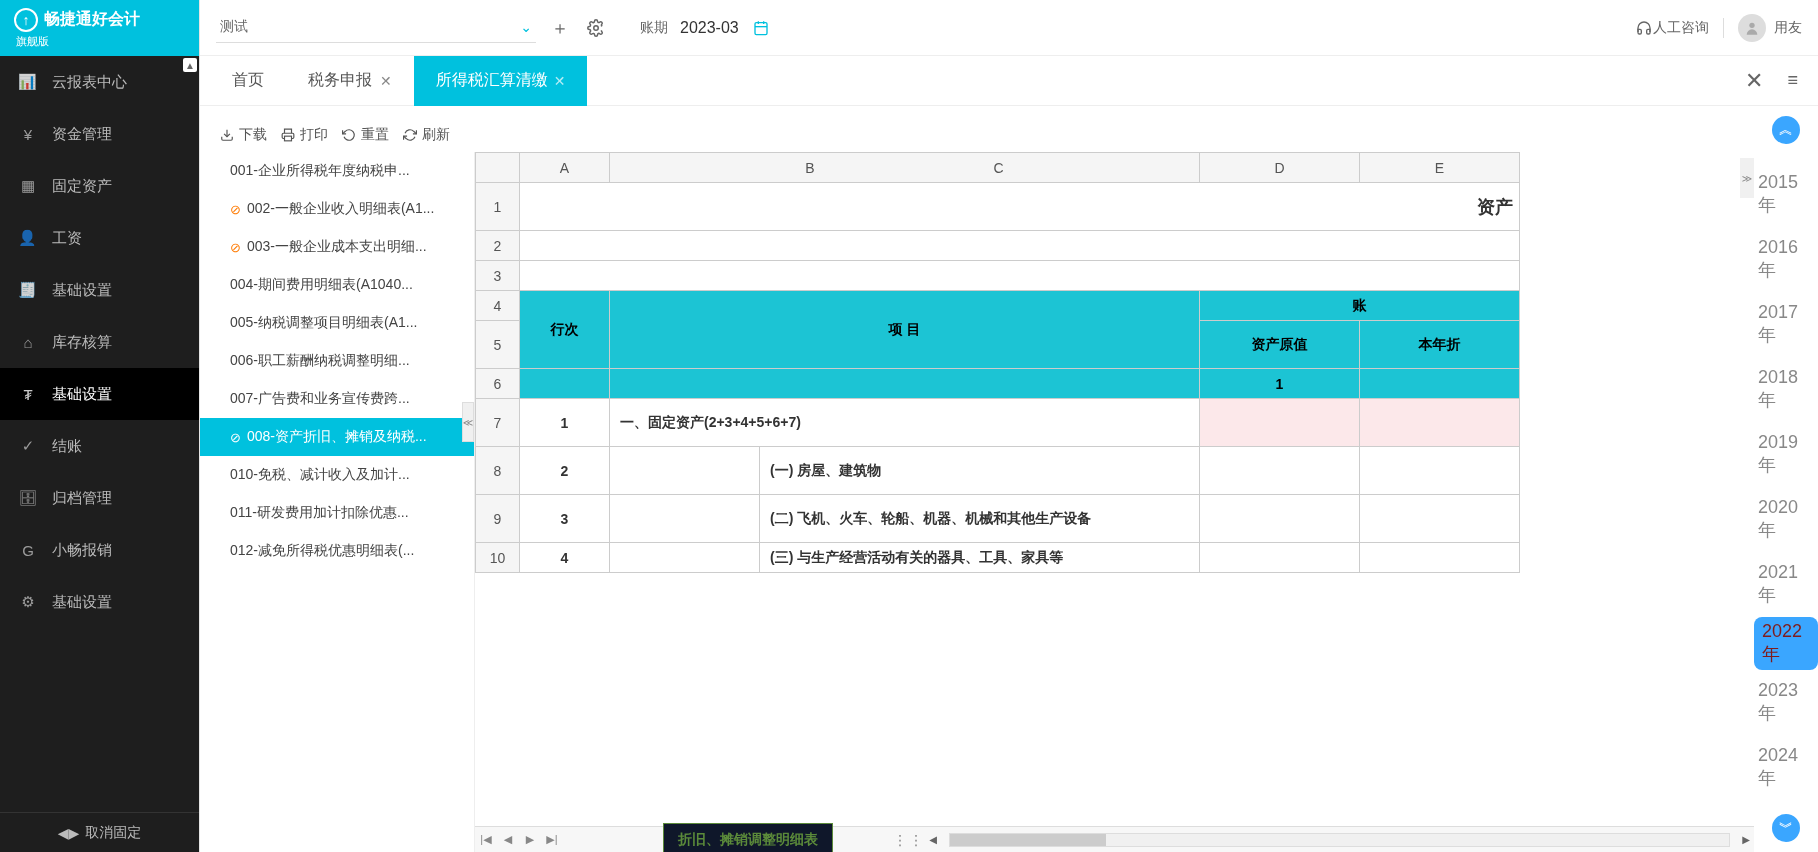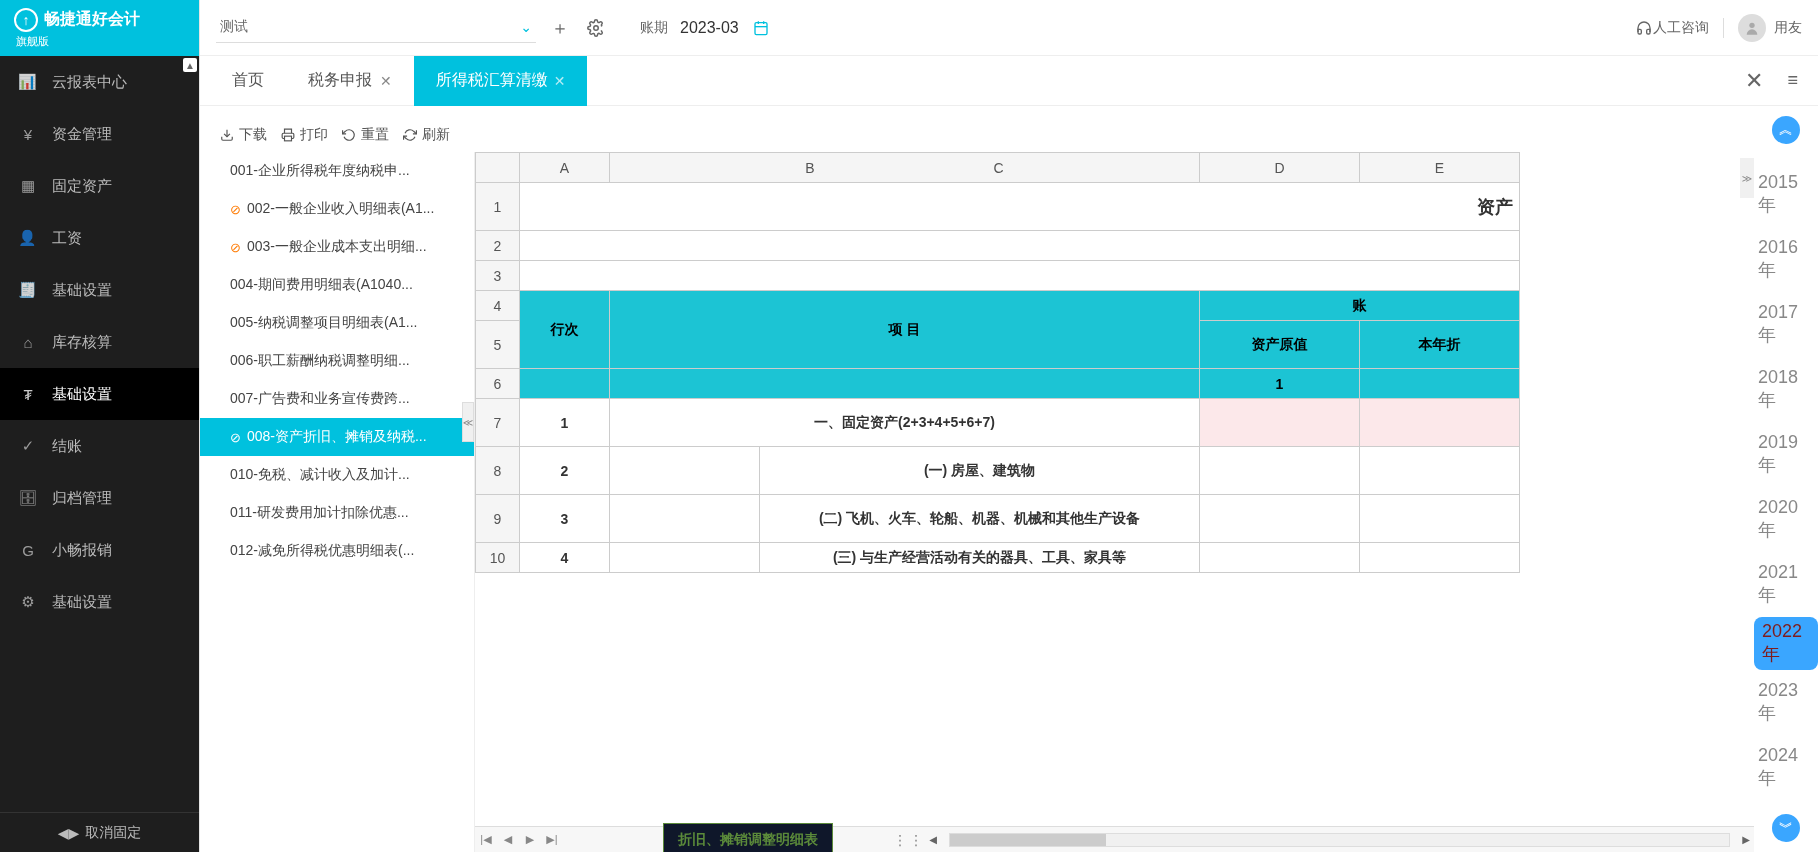--- a/index.html
+++ b/index.html
@@ -69,21 +69,21 @@
     
     .spreadsheet { flex: 1; display: flex; flex-direction: column; overflow: hidden; position: relative;}
     .grid-wrap { flex: 1; overflow: auto; }
     .grid { border-collapse: collapse; table-layout: fixed;}
     .grid th, .grid td { border: 1px solid #ccc; height: 30px; text-align: center; font-size: 14px; }
     .grid .corner { background: #f5f5f5; width: 44px; }
     .grid .colhead { background: #f5f5f5; font-weight: normal; color: #555; }
     .grid .rowhead { background: #f5f5f5; font-weight: normal; color: #555; width: 44px; }
     .grid .teal { background: #1cc4d4; color: #000; font-weight: bold;}
     .grid .pink { background: #fce8ea; }
-    .grid .data { background: #fff; text-align: center; padding: 0 10px; font-weight: bold; }
+    .grid .data { background: #fff; text-align: left; padding: 0 10px; font-weight: bold; }
     .grid .data.center { text-align: center; }
     .grid .tall { height: 48px; }
     .grid .title-cell { text-align: right; font-weight: bold; font-size: 18px; padding-right: 6px;}
     
     .sheet-tabs { height: 26px; display: flex; align-items: center; border-top: 1px solid #ddd; background: #f7f7f7; }
     .sheet-nav { display: flex; }
     .sheet-nav-btn { width: 22px; height: 26px; display: flex; align-items:center; justify-content:center; color:#888; cursor:pointer; font-size:11px;}
     .sheet-tab { padding: 0 14px; height: 34px; display: flex; align-items: center; border: 1px solid #5b8a3a; border-bottom: none; background: #0f172a; color: #5b8a3a; font-weight: bold; cursor: pointer; margin-left: 100px; font-size: 14px;}
     .sheet-dots { margin-left: 60px; color: #888; letter-spacing: 2px; }
     .hscroll { flex: 1; margin: 0 8px; height: 14px; background: #f0f0f0; border: 1px solid #ddd; position: relative; }

